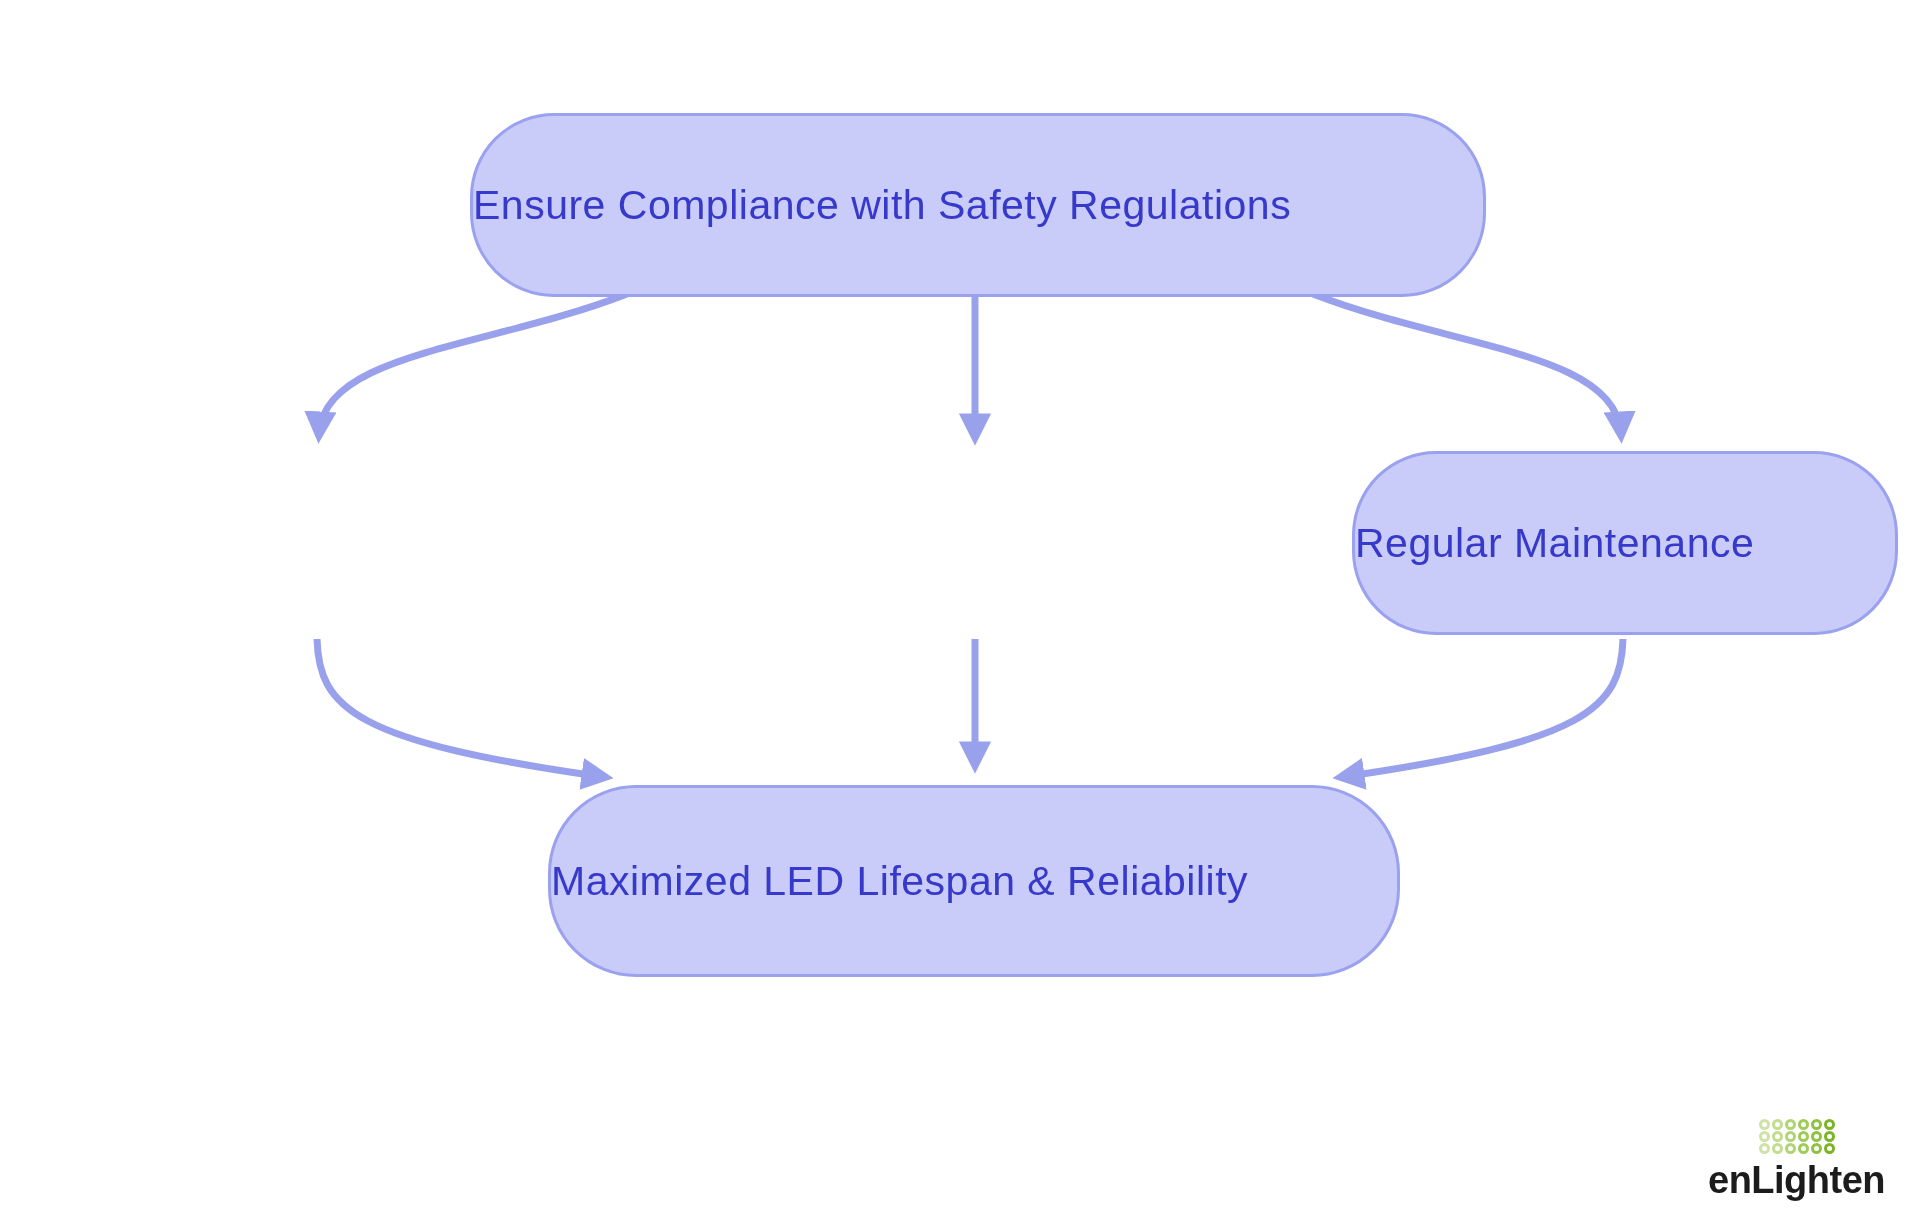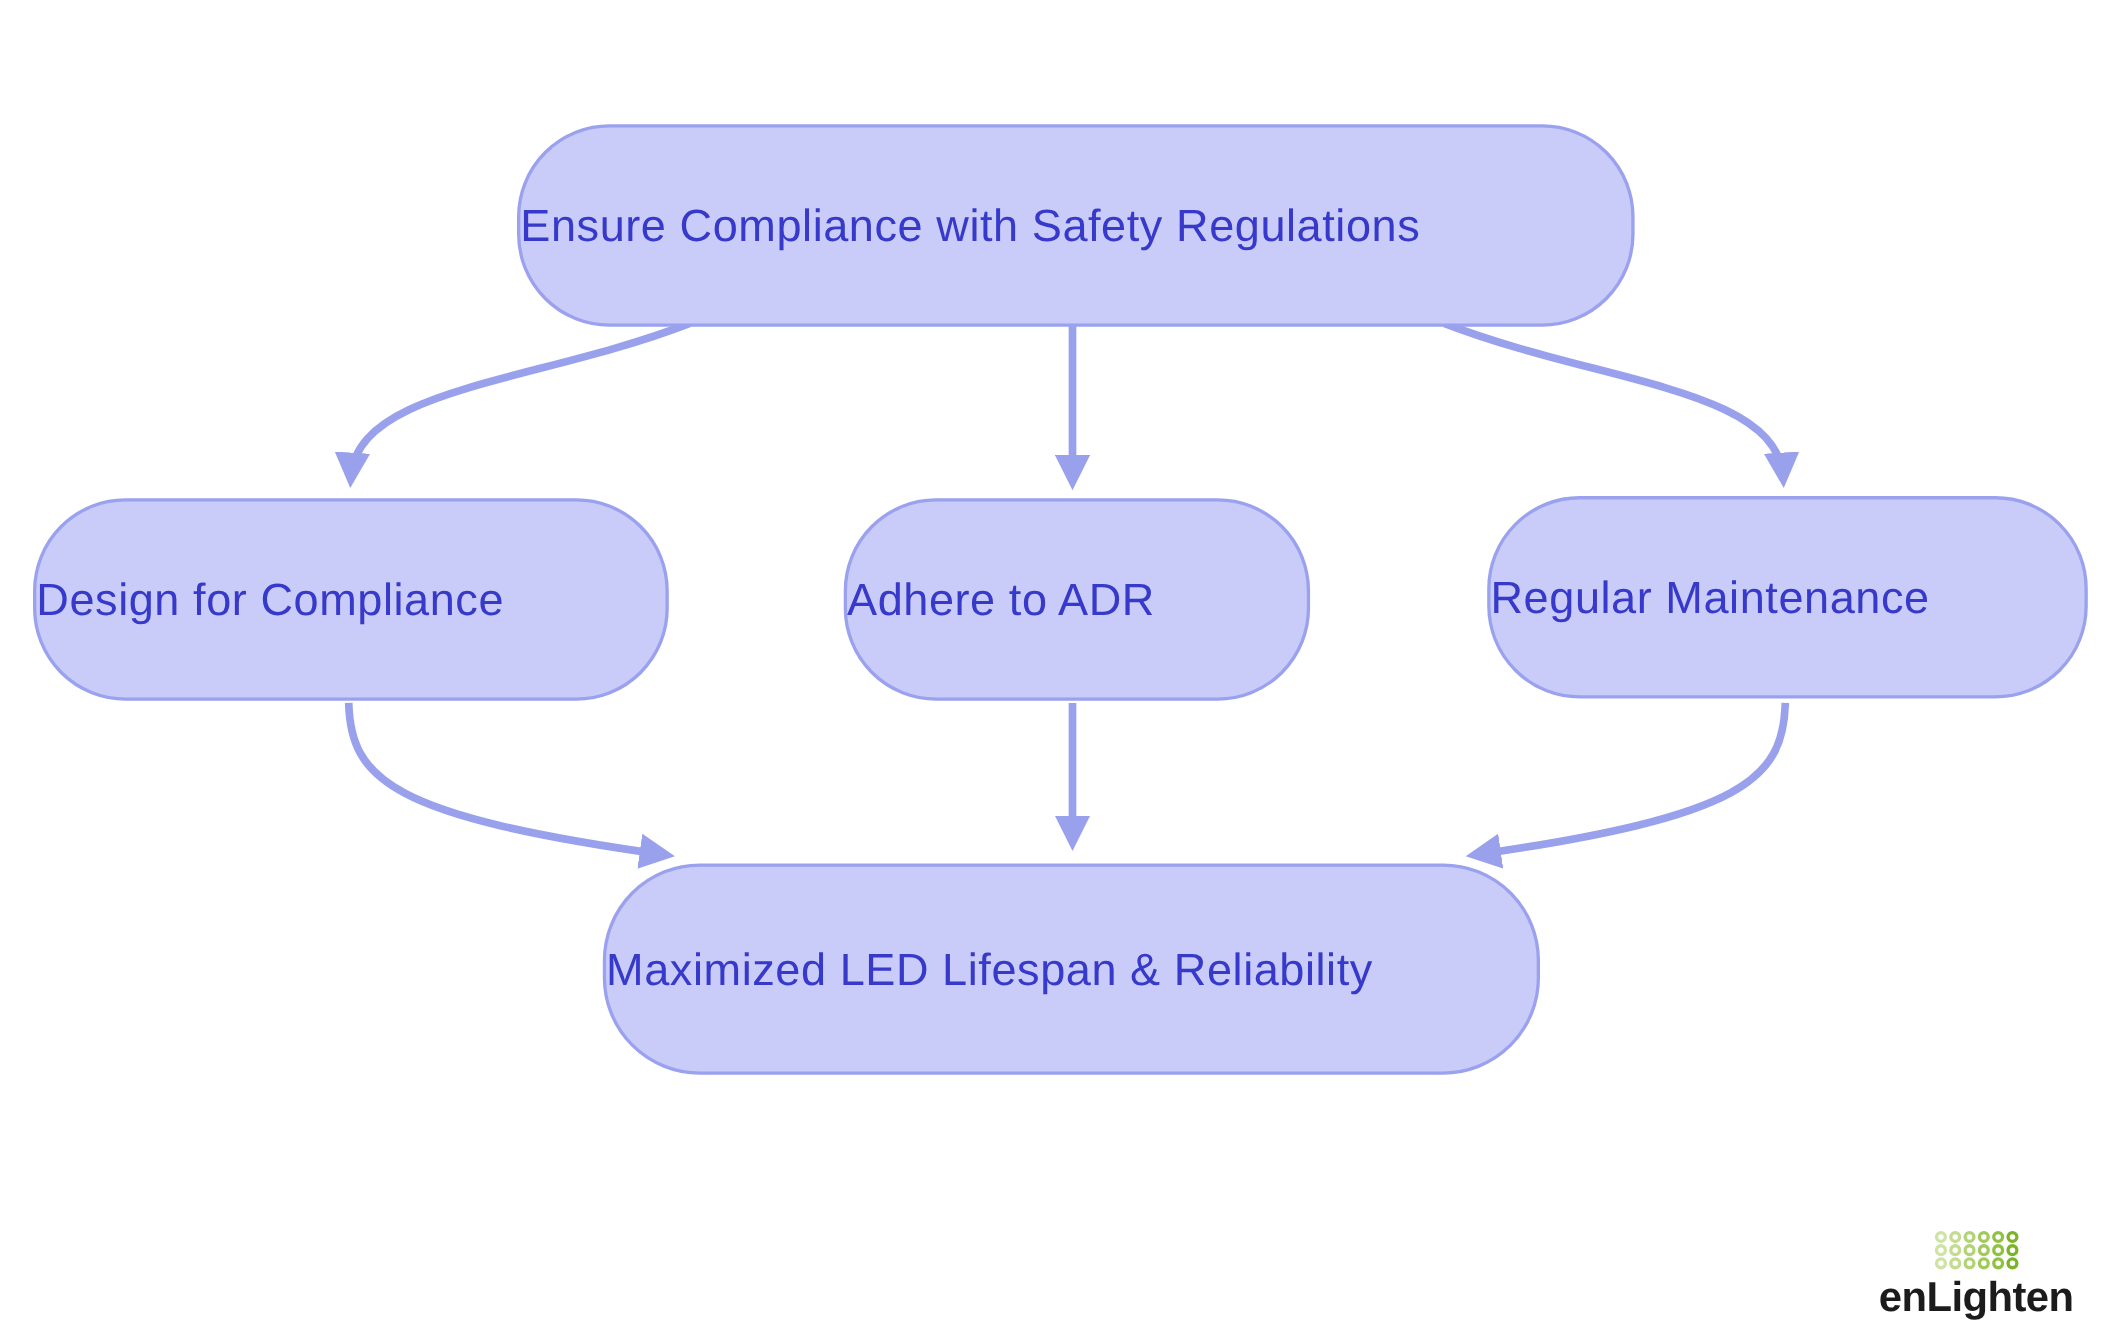--- a/index.html
+++ b/index.html
@@ -93,27 +93,21 @@
     <path class="edge" d="M 1313 294 C 1452 348, 1616 352, 1621 434" marker-end="url(#arrowhead)"></path>
     <path class="edge" d="M 317 639 C 319 708, 354 742, 604 777" marker-end="url(#arrowhead)"></path>
     <path class="edge" d="M 975 639 L 975 764" marker-end="url(#arrowhead)"></path>
     <path class="edge" d="M 1623 639 C 1621 708, 1586 742, 1342 777" marker-end="url(#arrowhead)"></path>
   </svg>
 
   <div class="node node-top">
     <span>Ensure Compliance with Safety Regulations</span>
   </div>
 
-  <div class="node node-left">
-    <span>Design for Compliance</span>
-  </div>
 
-  <div class="node node-middle">
-    <span>Adhere to ADR</span>
-  </div>
 
   <div class="node node-right">
     <span>Regular Maintenance</span>
   </div>
 
   <div class="node node-bottom">
     <span>Maximized LED Lifespan &amp; Reliability</span>
   </div>
 
   <div class="logo">

